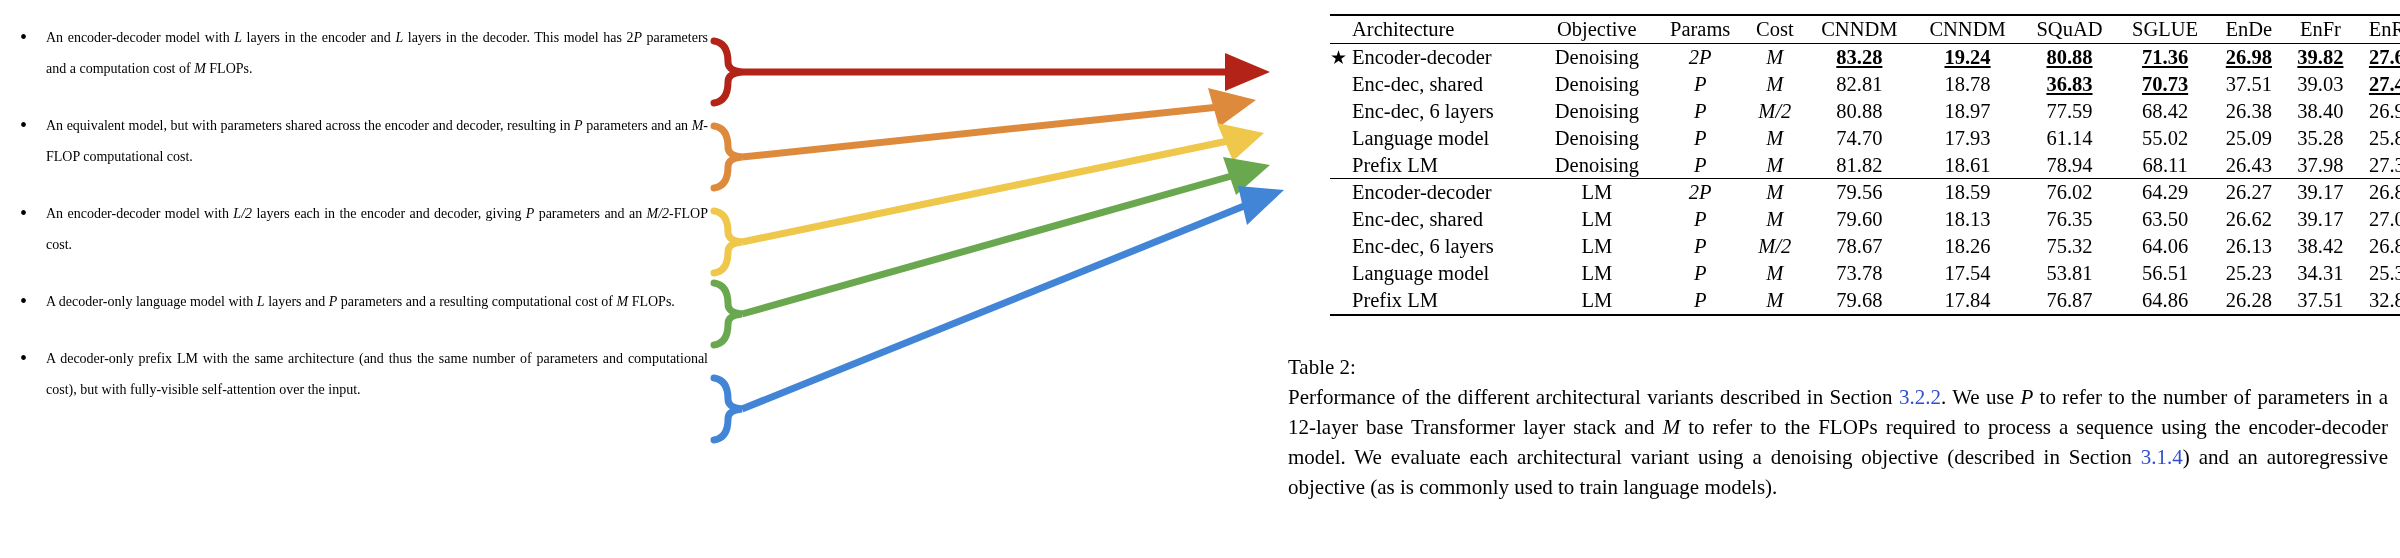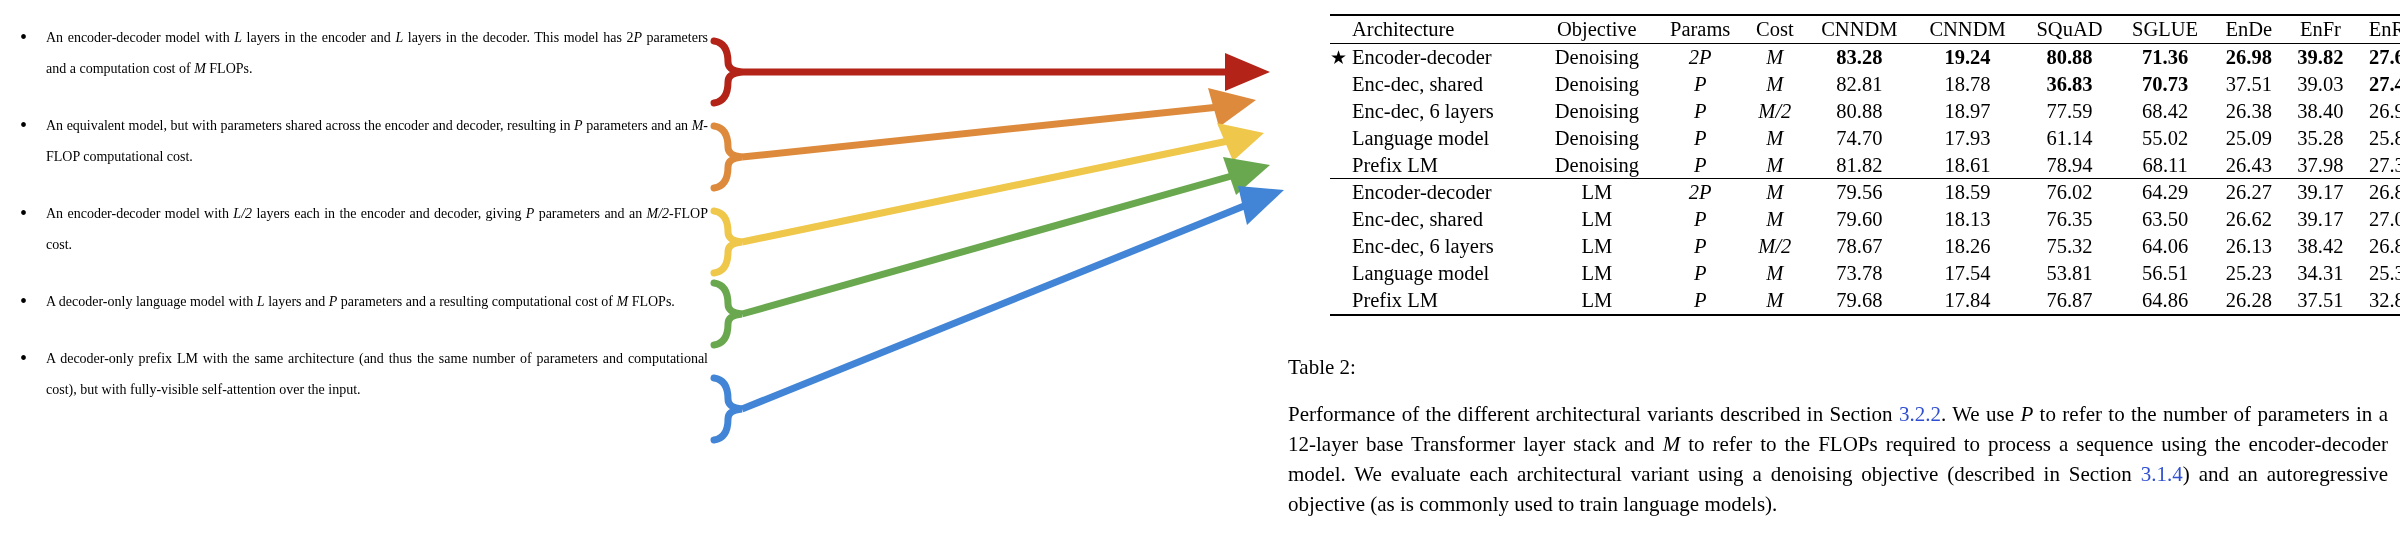--- a/index.html
+++ b/index.html
@@ -95,21 +95,21 @@
   }
   table.results tbody td.arch {
     text-align: left;
     padding-left: 22px;
     position: relative;
   }
   table.results tbody td.ctr {
     text-align: center;
   }
   td.num, th.num { text-align: center; }
-  .b { font-weight: bold; }
+  .b { font-weight: bold; text-decoration: underline; }
 
   tr.toprule   > * { border-top: 2.4px solid #000; }
   tr.midrule   > * { border-top: 1.1px solid #000; }
   tr.sectrule  > * { border-top: 1.1px solid #000; }
   tr.botrule   > * { border-bottom: 2.4px solid #000; }
 
   .star {
     position: absolute;
     left: 0px;
     top: 50%;
@@ -131,21 +131,20 @@
     flex-direction: column;
   }
   #caption .cap-label {
     flex: 0 0 auto;
     padding-right: 12px;
     white-space: nowrap;
   }
   #caption .cap-body {
     flex: 1 1 auto;
     text-align: justify;
-    margin-top: 17px;
   }
   .xref { color: #2f4fd0; }
 </style>
 </head>
 <body>
 
 <div id="page">
 
   <div id="bullets">
       <div class="bullet-item">

